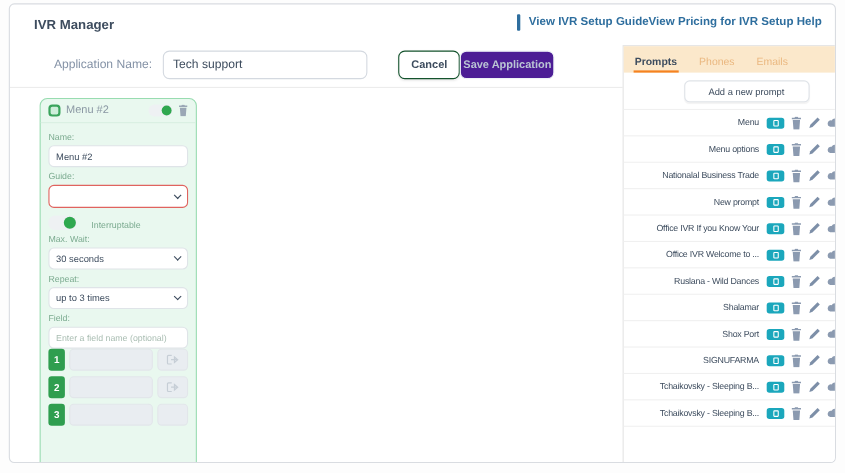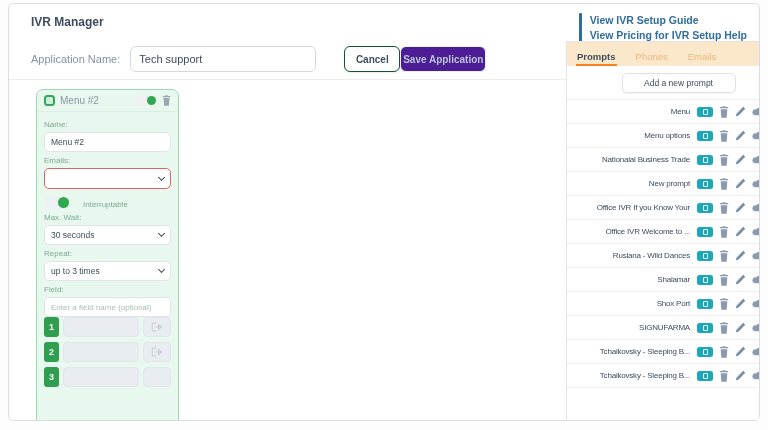--- a/index.html
+++ b/index.html
@@ -5,24 +5,24 @@
   * { margin:0; padding:0; box-sizing:border-box; }
   html,body { width:768px; height:430px; overflow:hidden; background:#fdfdfd;
               font-family:"Liberation Sans", sans-serif; }
   .frame { position:absolute; left:8px; top:3px; width:752px; height:418px;
            background:#fff; border:1px solid #d9dce1; border-radius:5px; overflow:hidden; }
 
   .page-title { position:absolute; left:22px; top:11px; font-size:12px; font-weight:bold; color:#3d4c5e; }
 
   .help-links { position:absolute; right:12px; top:9px; display:flex; align-items:stretch; }
   .help-links .bar { width:3px; background:#2e6e9e; margin-right:8px; border-radius:1px; }
-  .help-links .links { display:flex; flex-direction:column; justify-content:center; }
+  .help-links .links { display:flex; flex-direction:row; justify-content:center; }
   .help-links a { font-size:10.5px; font-weight:bold; color:#2e6e9e; text-decoration:none; line-height:1.4; }
 
-  .app-row { position:absolute; left:22px; top:42px; display:flex; align-items:center;justify-content:space-between; }
+  .app-row { position:absolute; left:40px; top:42px; display:flex; align-items:center;justify-content:space-between; }
   .app-row label { font-size:11px; color:#8492a6; margin-right:10px; }
   .app-row input { width:186px; height:26px; border:1px solid #d4d9e0; border-radius:6px;
                    padding:0 8px; font-size:11px; color:#3d4c5e; outline:none;
                    font-family:"Liberation Sans", sans-serif; }
   .btn { height:26px; border-radius:6px; font-size:10px; display:flex; align-items:center;
          justify-content:center; cursor:pointer; font-weight:bold; }
   .btn-cancel { width:56px; margin-left:28px; background:#fff; border:1px solid #14532d;
                 box-shadow:0 1px 2px rgba(0,0,0,.08); color:#3d4c5e; }
   .btn-save { width:86px; background:#4c1d95; border:1px solid #edf1f7; color:#bac4d4; }
 
@@ -117,21 +117,21 @@
             <path fill="#9aa7b5" d="M4.5 0h3l.5 1H11v1.6H1V1h3zM2 3.6h8L9.2 14H2.8z"></path>
           </svg>
       </span>
     </div>
     <div class="card-body">
       <div class="f-label">Name:</div>
       <div class="f-box">
         <span>Menu #2</span>
       </div>
 
-      <div class="f-label">Emails:</div>
+      <div class="f-label">Guide:</div>
       <div class="f-box select error">
         <span></span>
         <span class="chev"></span>
       </div>
 
       <div class="toggle-row">
         <span class="toggle lg"></span>
         <span>Interruptable</span>
       </div>
 

